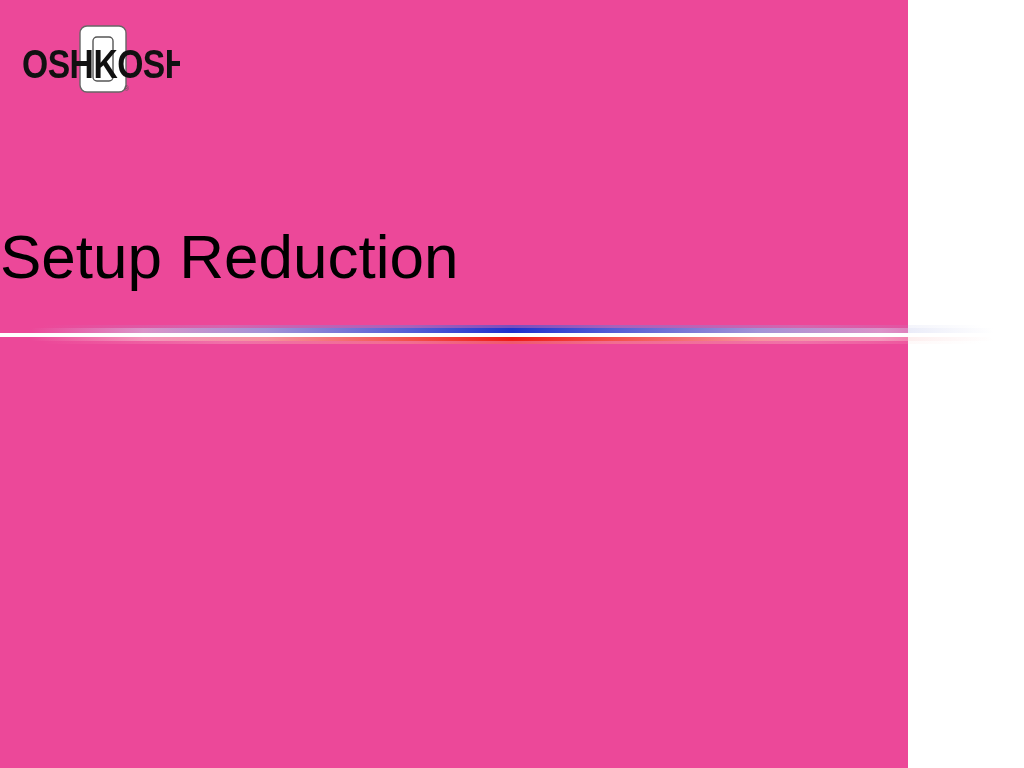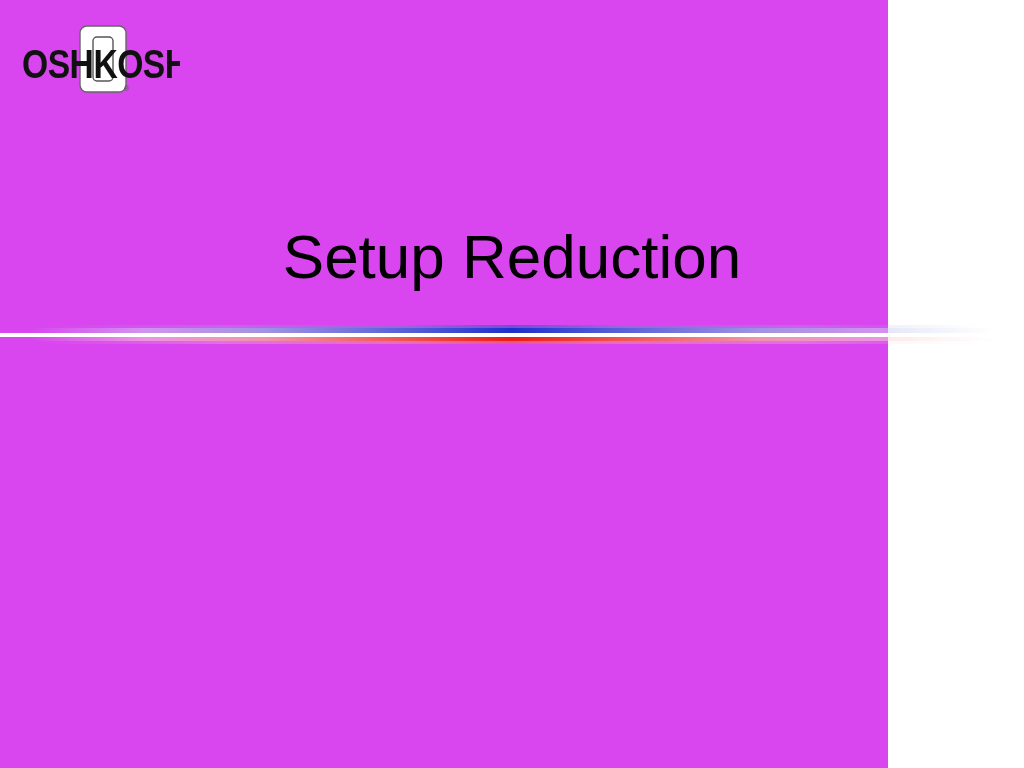--- a/index.html
+++ b/index.html
@@ -9,24 +9,23 @@
   body {
     width: 1024px;
     height: 768px;
     background: #ffffff;
     font-family: "Liberation Sans", sans-serif;
     overflow: hidden;
   }
 
   .slide {
     position: relative;
-    width: 840px;
+    width: 908px;
     height: 768px;
-    background: #d946ef;
-    padding-left: 48px;
+    background: #ec4899;
   }
 
   
   .logo {
     position: absolute;
     left: 20px;
     top: 22px;
     width: 160px;
     height: 74px;
   }
@@ -35,21 +34,21 @@
     width: 160px;
     height: 74px;
   }
 
   
   .title {
     position: absolute;
     left: 0;
     top: 222px;
     width: 1024px;
-    text-align: center;
+    text-align: left;
     font-family: "Liberation Sans", sans-serif;
     font-size: 62px;
     font-weight: 400;
     line-height: 1.12;
     color: #000000;
     letter-spacing: 0px;
     white-space: nowrap;
   }
 
   

